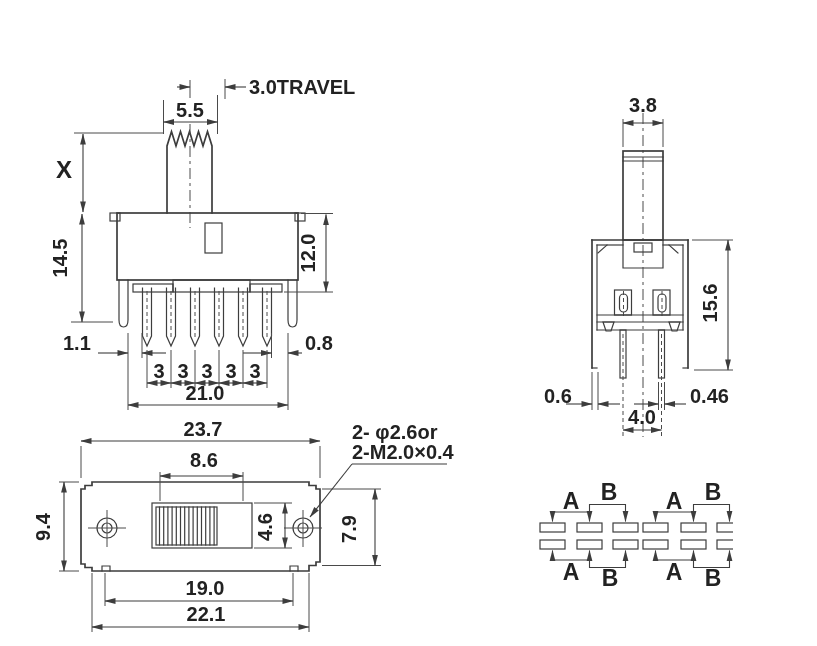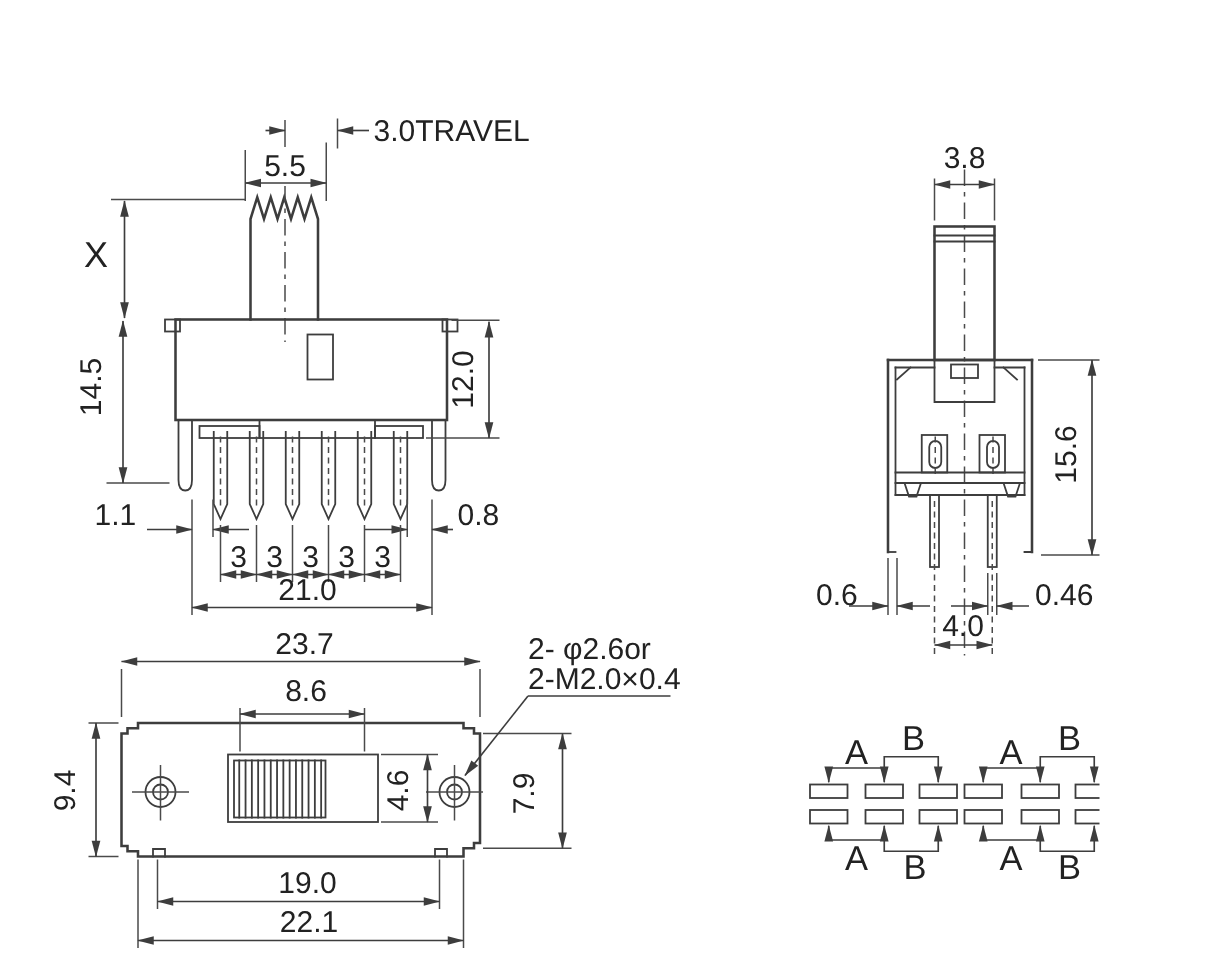--- a/index.html
+++ b/index.html
@@ -1,16 +1,16 @@
 <!DOCTYPE html>
 <html><head>
 <meta charset="utf-8">
 <style>
   html,body{margin:0;padding:0;background:#ffffff;}
-  .stage{width:733px;height:646px;background:#ffffff;position:relative;overflow:hidden;}
+  .stage{width:733px;height:646px;background:#ffffff;position:relative;overflow:hidden;font-weight:bold;}
   svg{display:block;}
   .obj{fill:none;stroke:#3d3d3d;stroke-width:1.7;stroke-linejoin:miter;stroke-linecap:square;}
   .obj2{fill:none;stroke:#3d3d3d;stroke-width:1.2;stroke-linecap:square;}
   .ext{fill:none;stroke:#4a4a4a;stroke-width:1;}
   .dim{fill:none;stroke:#3d3d3d;stroke-width:1.1;}
   .dima{marker-start:url(#arr);marker-end:url(#arr);}
   .dime{marker-end:url(#arr);}
   .dims{marker-start:url(#arr);}
   .cl{fill:none;stroke:#4a4a4a;stroke-width:1;stroke-dasharray:11 4 3 4;}
   .pd{fill:none;stroke:#4a4a4a;stroke-width:1;stroke-dasharray:4 3;}

